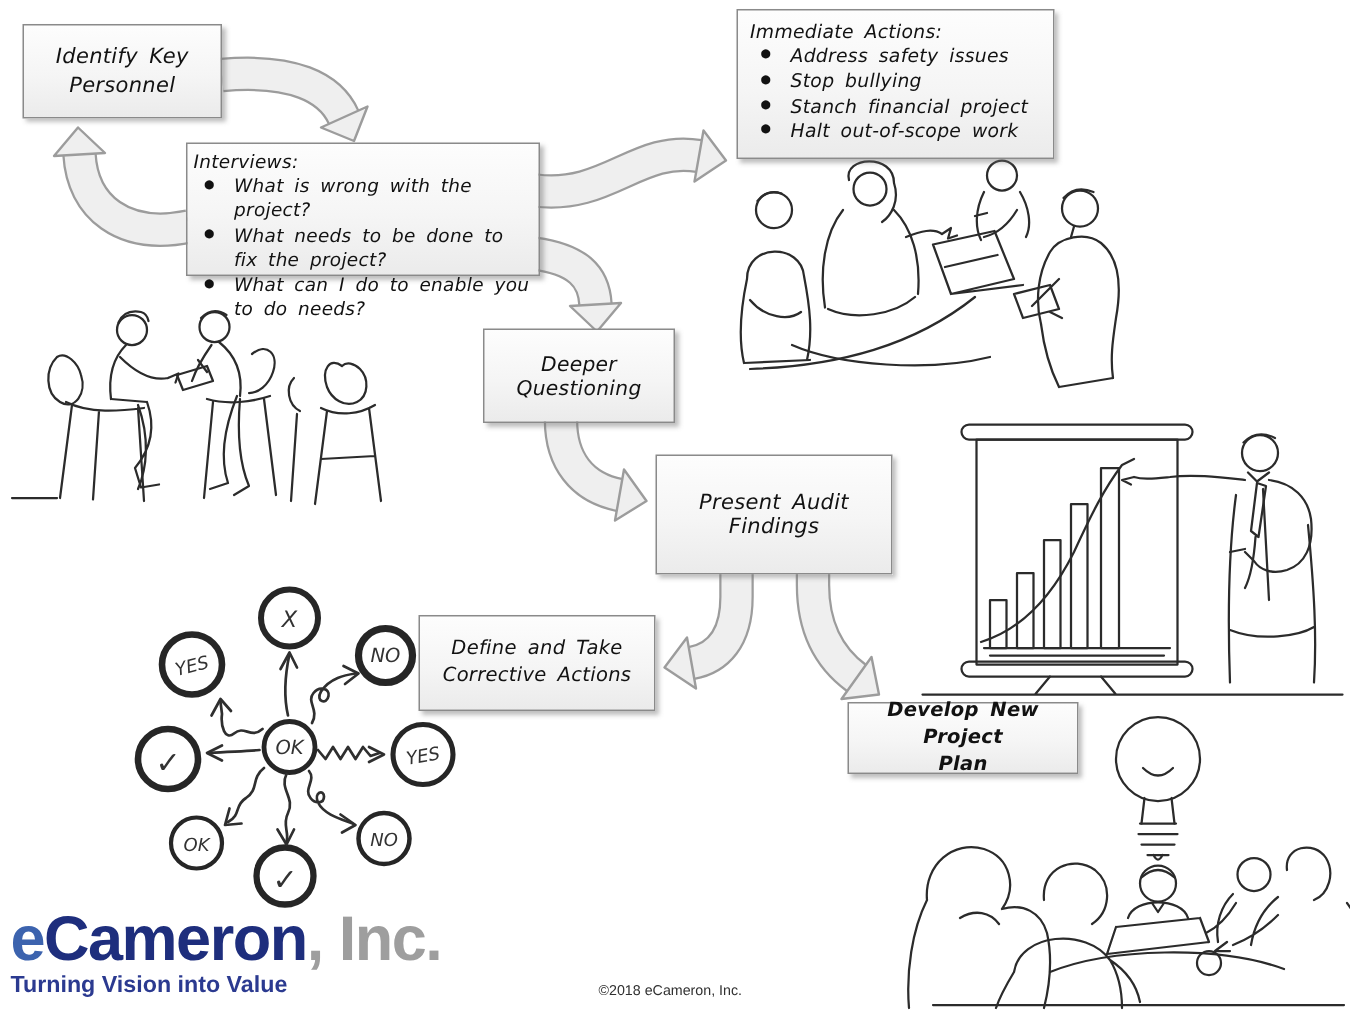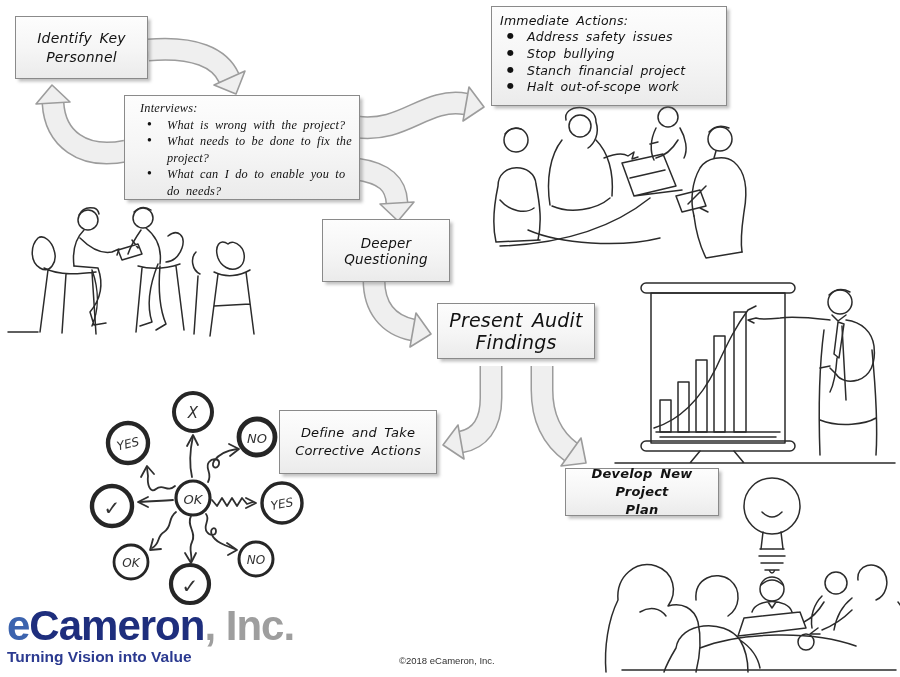--- a/index.html
+++ b/index.html
@@ -9,24 +9,24 @@
 
   
   .box{position:absolute;z-index:2;box-sizing:border-box;
        background:linear-gradient(180deg,#fdfdfd 0%,#f5f5f5 55%,#ebebeb 100%);
        border:1.6px solid #8a8a8a;
        box-shadow:2.5px 2.5px 3px rgba(110,110,110,.45);
        color:#121212;font-style:italic;letter-spacing:.2px;word-spacing:3px;}
   .box.center{display:flex;align-items:center;justify-content:center;text-align:center;}
   .box .lbl{white-space:pre-line;}
   #b-identify{left:15px;top:16px;width:133px;height:63px;font-size:14px;line-height:1.35;}
-  #b-interviews{left:124px;top:95px;width:236px;height:105px;font-size:12.3px;padding:5px 6px 4px 15px;font-family:Liberation Serif, serif;}
-  #b-immediate{left:491px;top:6px;width:236px;height:100px;font-size:12.5px;padding:6px 6px 4px 8px;}
+  #b-interviews{left:124px;top:95px;width:236px;height:89px;font-size:12.3px;padding:5px 6px 4px 4px;}
+  #b-immediate{left:491px;top:6px;width:212px;height:100px;font-size:12.5px;padding:6px 6px 4px 8px;}
   #b-deeper{left:322px;top:219px;width:128px;height:63px;font-size:13.5px;}
-  #b-present{left:437px;top:303px;width:158px;height:56px;font-size:19px;}
+  #b-present{left:437px;top:303px;width:158px;height:80px;font-size:14px;}
   #b-define{left:279px;top:410px;width:158px;height:64px;font-size:13px;line-height:1.4;}
   #b-develop{left:565px;top:468px;width:154px;height:48px;font-size:13px;line-height:1.4;font-weight:bold;}
 
   .ltitle{margin:0 0 1px 0;}
   ul.blist{margin:0;padding:0;list-style:none;}
   ul.blist li{position:relative;padding-left:27px;line-height:1.34;margin:0;}
   ul.blist li::before{content:"●";position:absolute;left:7px;top:2px;font-size:8px;font-style:normal;color:#111;}
 
   
   .logo{position:absolute;left:7px;top:605px;z-index:2;font-family:"Liberation Sans",sans-serif;}

